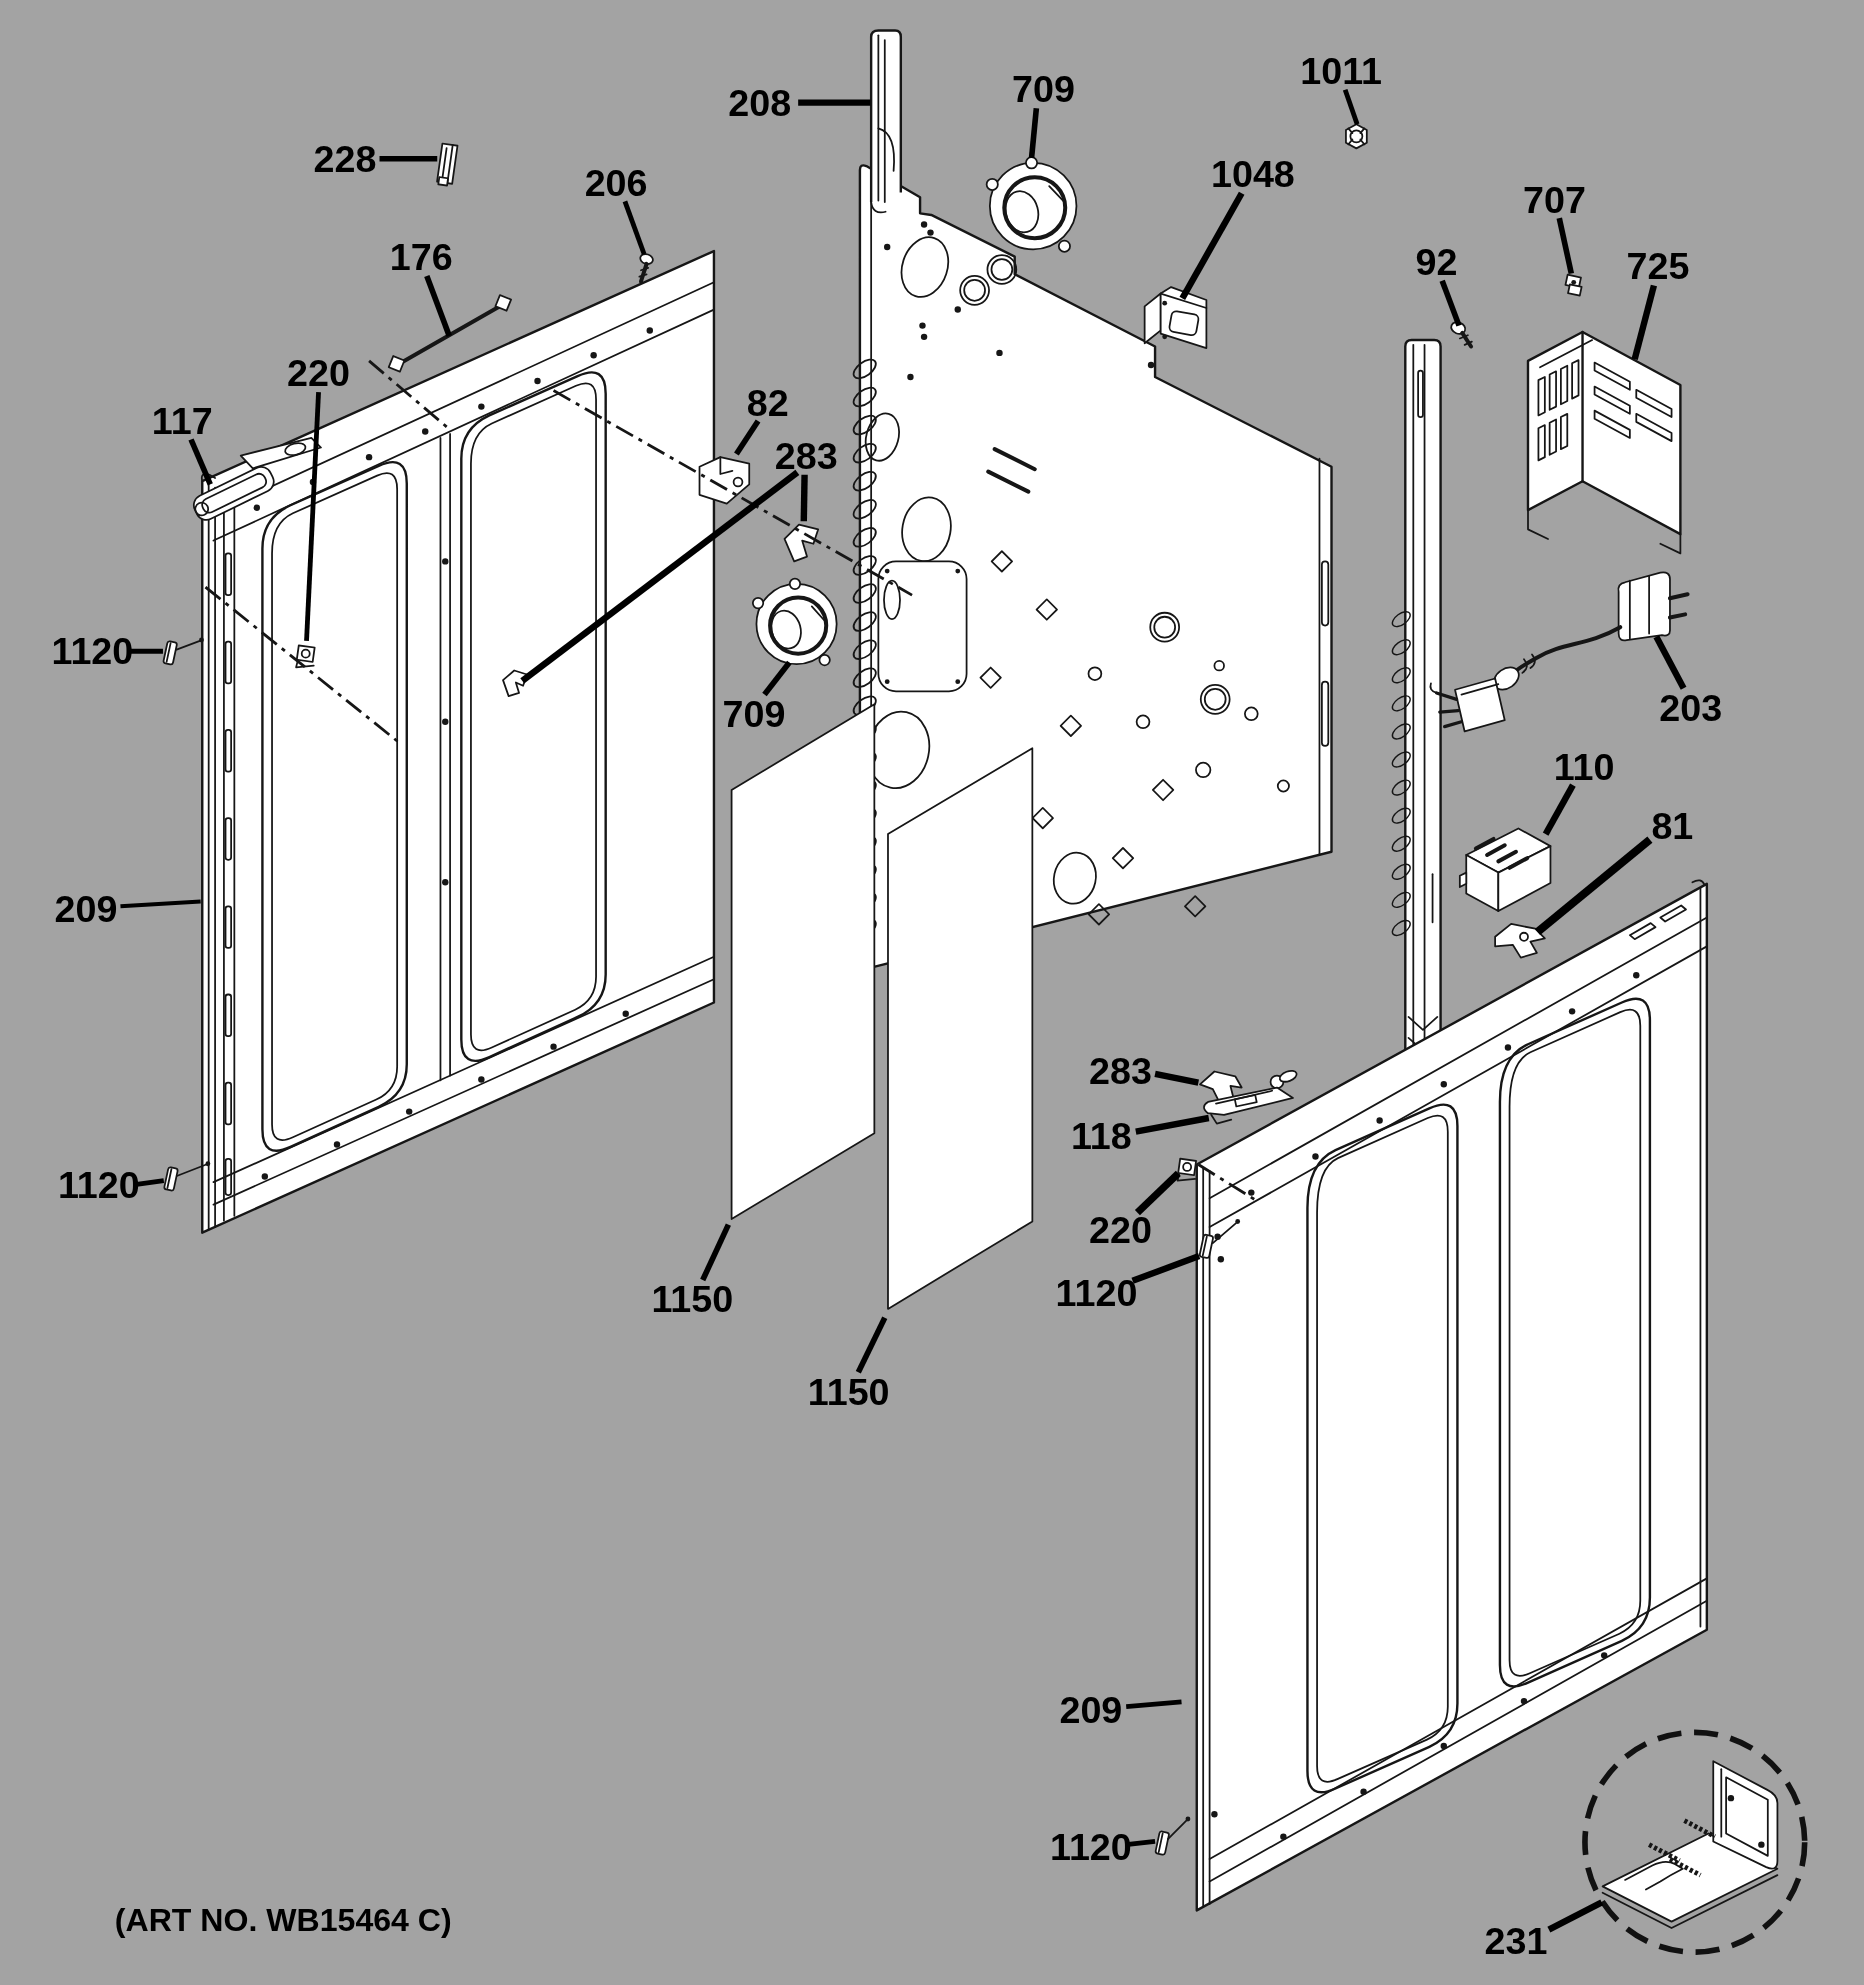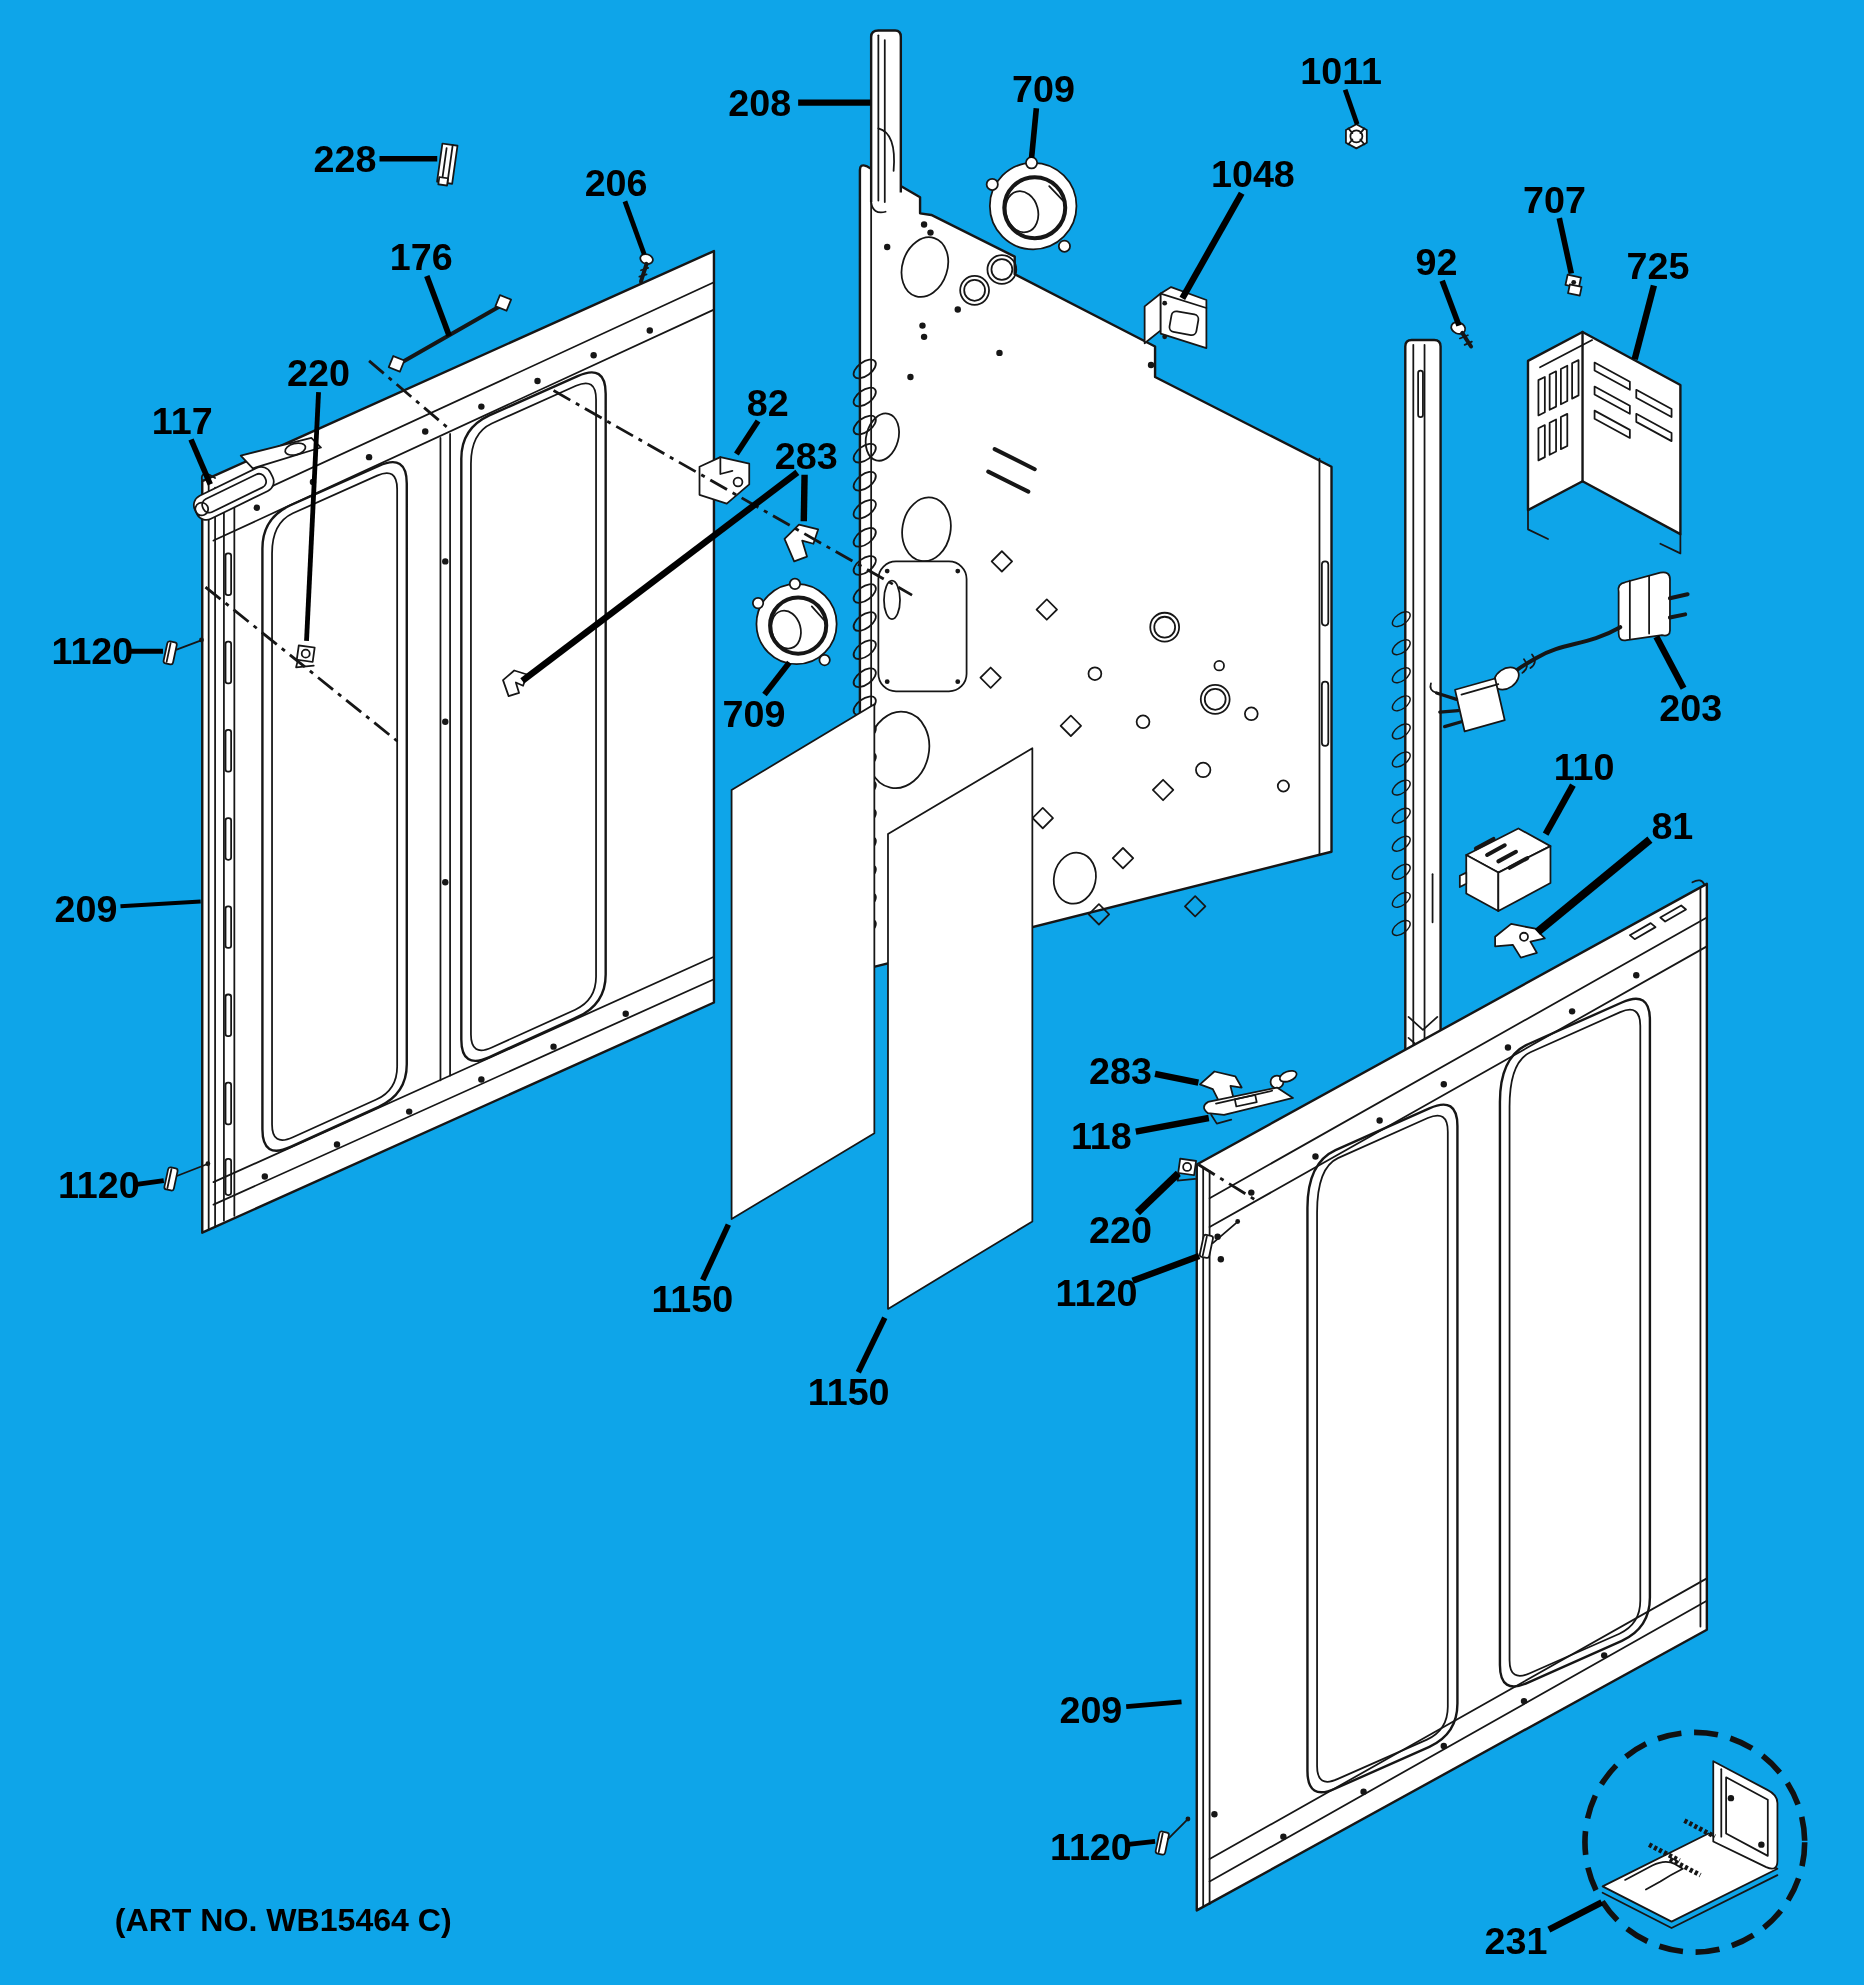--- a/index.html
+++ b/index.html
@@ -1,16 +1,16 @@
 <!DOCTYPE html>
 <html style="font-size:13px"><head>
 <meta charset="utf-8">
 <style>
   html,body{margin:0;padding:0;background:#ffffff;}
-  .stage{position:relative;width:1865px;height:1985px;background:#0ea5e9;font-family:"Liberation Sans",sans-serif;text-align:right;}
+  .stage{position:relative;width:1865px;height:1985px;background:#a3a3a3;font-family:"Liberation Sans",sans-serif;text-align:right;}
   svg{display:block}
   .ln{fill:none;stroke:#161616;stroke-width:3;stroke-linejoin:round;stroke-linecap:round}
   .ln2{fill:none;stroke:#161616;stroke-width:2.2;stroke-linejoin:round;stroke-linecap:round}
   .fw{fill:#ffffff;stroke:#161616;stroke-width:3;stroke-linejoin:round}
   .fw2{fill:#ffffff;stroke:#161616;stroke-width:2.2;stroke-linejoin:round}
   .bold{fill:none;stroke:#161616;stroke-width:5;stroke-linecap:round}
   .dd{fill:none;stroke:#161616;stroke-width:3.5;stroke-dasharray:24 8 5 8}
   .dash{fill:none;stroke:#111;stroke-width:7;stroke-dasharray:30 16;stroke-linecap:butt}
   .thread{fill:none;stroke:#161616;stroke-width:6;stroke-dasharray:4 3}
   .leader{fill:none;stroke:#000;stroke-linecap:butt}

